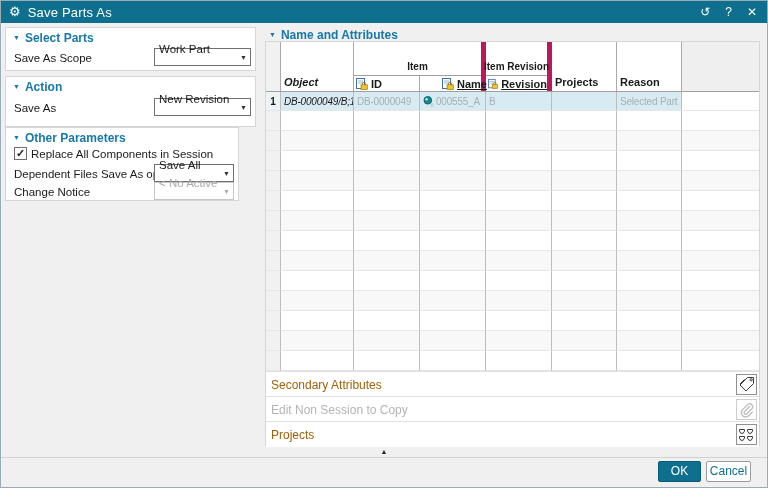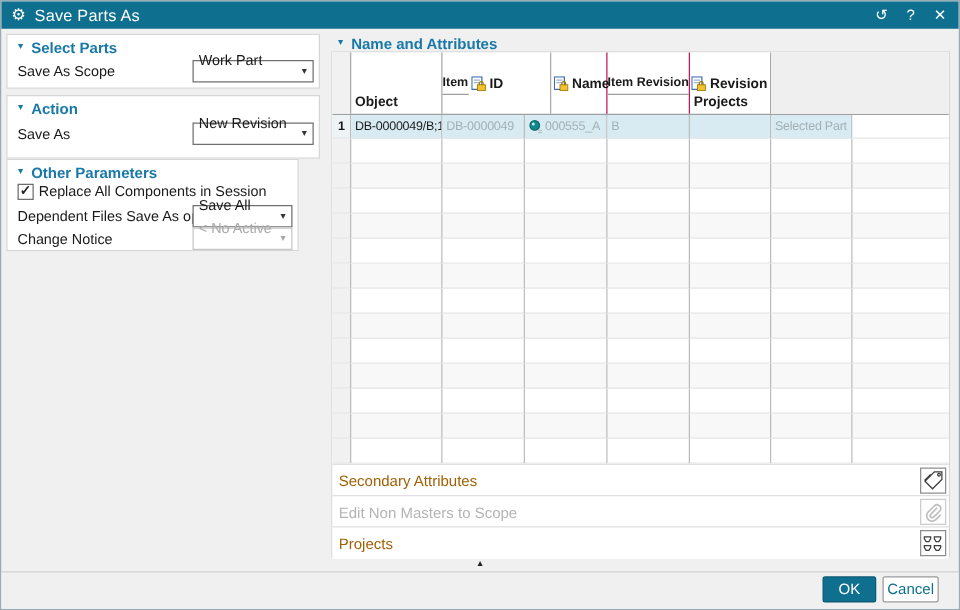--- a/index.html
+++ b/index.html
@@ -32,31 +32,31 @@
   .combo.disabled{border-color:#c6c6c6;color:#a9a9a9;}
   .combo.disabled .carrow{color:#a9a9a9;}
   .chk{position:absolute;left:8px;top:19px;width:13px;height:13px;border:1px solid #6e6e6e;background:#fff;
     box-sizing:border-box;font-size:11px;line-height:11px;text-align:center;color:#222;cursor:pointer;font-weight:bold;}
   
   .rhdr{position:absolute;left:268px;top:27px;}
   .rbox{left:264px;top:40px;width:495px;height:405px;}
   .ntable{position:absolute;left:0;top:0;right:0;font-size:10px;color:#1a1a1a;}
   .thead{display:flex;height:49px;border-bottom:1px solid #9f9f9f;background:#fff;}
   .hc{box-sizing:border-box;border-right:1px solid #aaaaaa;overflow:hidden;}
-  .c0{width:15px;}.c1{width:73px;}.cw66{width:66px;}.c5{width:65px;}.c6{width:65px;}
+  .c0{width:15px;}.c1{width:73px;font-style:italic;}.cw66{width:66px;}.c5{width:65px;}.c6{width:65px;}
   .filler{flex:1;border-right:none;background:#efefef;}
   .rownum-col{background:#f1f1f1;}
   .tall{display:flex;align-items:flex-end;padding:0 0 3px 3px;font-weight:bold;font-size:11px;}
-  .hgroup{display:flex;flex-direction:row;box-sizing:border-box;border-right:1px solid #be185d;}
+  .hgroup{display:flex;flex-direction:column;box-sizing:border-box;border-right:5px solid #be185d;}
   .wg1{width:132px;}
   .hgroup-top{height:30px;border-bottom:1px solid #9f9f9f;display:flex;align-items:flex-end;
     justify-content:center;font-weight:bold;font-size:10px;padding-bottom:3px;white-space:nowrap;}
-  .hgroup-bottom{display:flex;flex:1;}
+  .hgroup-bottom{display:flex;flex:1;gap:20px;}
   .sub{display:flex;align-items:center;padding-left:2px;font-weight:bold;font-size:11px;gap:3px;flex:none;box-sizing:border-box;}
-  .sub:last-child{border-right:none;}
+  .sub:last-child{border-right:none;text-decoration:underline;}
   .hgroup .sub{border-right:1px solid #aaaaaa;}
   .hgroup .sub.last{border-right:none;}
   .trow{display:flex;height:20px;background:#fff;}
   .trow .tc{box-sizing:border-box;border-right:1px solid #bdbdbd;border-bottom:1px solid #e6e6e6;
     display:flex;align-items:center;padding-left:3px;white-space:nowrap;overflow:hidden;letter-spacing:-0.2px;}
   .trow .tc.filler{border-right:none;background:transparent;}
   .trow .tc.rn{background:#f1f1f1;justify-content:center;padding-left:0;font-weight:bold;}
   .row-sel{height:19px;}
   .row-sel .tc{background:#d9ebf2;}
   .row-sel .tc.rn{background:#eef3f5;}
@@ -191,20 +191,23 @@
                 <path d="M6.5 7 v-1.3 a1.5 1.5 0 0 1 3 0 V7" fill="none" stroke="#a07a00"></path>
                 <rect x="5" y="6.8" width="6.3" height="4.7" fill="#f2c12e" stroke="#a07a00" stroke-width="0.7"></rect>
               </svg>
               <span>Revision</span>
             </div>
           </div>
         </div>
         <div class="hc c5 tall">
           <span>Projects</span>
         </div>
+        <div class="hc c6 tall">
+          <span>Reason</span>
+        </div>
         <div class="hc filler"></div>
       </div>
 
       <div class="trow row-sel">
         <div class="tc c0 rn">1</div>
         <div class="tc c1">DB-0000049/B;1</div>
         <div class="tc cw66 dimtext">DB-0000049</div>
         <div class="tc cw66 dimtext">
           <svg width="11" height="11" viewBox="0 0 11 11" style="margin-right:2px;flex:none">
             <circle cx="4.8" cy="4.3" r="3.8" fill="#0e8a8f" stroke="#0a686c"></circle>
@@ -372,21 +375,21 @@
         <svg width="17" height="17" viewBox="0 0 17 17">
           <g stroke="#3c3c3c" fill="#fff">
             <path d="M6.5 3.5 L2 8 l5.5 5.5" fill="none"></path>
             <path d="M9.5 1.5 h6 v6 l-7.5 7.5 -6-6 z"></path>
             <circle cx="13.2" cy="3.8" r="1.1"></circle>
           </g>
         </svg>
       </span>
     </div>
     <div class="actrow disabled" style="top:354px">
-      <span class="alabel">Edit Non Masters to Scope</span>
+      <span class="alabel">Edit Non Session to Copy</span>
       <span class="icon-btn">
         <svg width="16" height="16" viewBox="0 0 16 16">
           <path d="M10.8 4.2 L5.6 9.4 a1.6 1.6 0 0 0 2.3 2.3 L13 6.6 a3 3 0 0 0 -4.2 -4.2 L3.6 7.6 a4.3 4.3 0 0 0 6.1 6.1 L13.6 9.8" fill="none" stroke="#bdbdbd" stroke-width="1.3"></path>
         </svg>
       </span>
     </div>
     <div class="actrow" style="top:379px">
       <span class="alabel">Projects</span>
       <span class="icon-btn">
         <svg width="17" height="16" viewBox="0 0 17 16">

